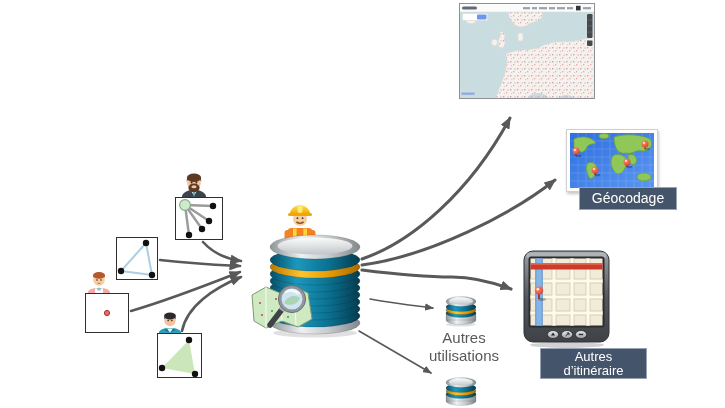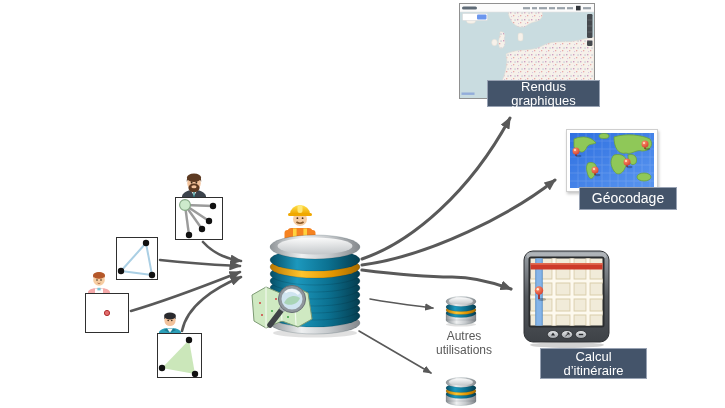--- a/index.html
+++ b/index.html
@@ -272,23 +272,20 @@
       <g stroke="#6a6e73" stroke-width="0.7">
         <line x1="127.5" y1="16" x2="132" y2="16"></line>
           <line x1="127.5" y1="22" x2="132" y2="22"></line>
           <line x1="127.5" y1="28" x2="132" y2="28"></line>
       </g>
       <rect x="127" y="36.5" width="5.5" height="5.5" rx="1.2" fill="#45494e"></rect>
       <rect x="1.5" y="88.5" width="13" height="2.4" fill="#8aa4d8" opacity="0.85"></rect>
     </svg>
   </div>
 
-  <div class="abs labelbox" style="left:487px;top:80px;width:113px;height:27px;padding:1px 10px;">
-    <span>Rendus graphiques</span>
-  </div>
 
   <svg class="abs softshadow" style="left:566px;top:129px" width="92" height="64" viewBox="0 0 92 64">
     <defs>
       <linearGradient id="oceanG" x1="0" y1="0" x2="1" y2="1">
         <stop offset="0" stop-color="#2e6fe0"></stop>
           <stop offset="1" stop-color="#5a96f0"></stop>
       </linearGradient>
       <radialGradient id="pinG" cx="0.35" cy="0.3" r="0.9">
         <stop offset="0" stop-color="#ff9470"></stop>
           <stop offset="1" stop-color="#cf3322"></stop>
@@ -402,37 +399,37 @@
       <ellipse cx="30" cy="84.5" rx="5.6" ry="4" fill="url(#btnG)" stroke="#26282b" stroke-width="0.8"></ellipse>
       <ellipse cx="44" cy="84.5" rx="5.6" ry="4" fill="url(#btnG)" stroke="#26282b" stroke-width="0.8"></ellipse>
       <ellipse cx="58" cy="84.5" rx="5.6" ry="4" fill="url(#btnG)" stroke="#26282b" stroke-width="0.8"></ellipse>
       <path d="M30,82.6 L32,85.4 L28,85.4 Z" fill="#26282b"></path>
       <path d="M42.5,86 L46,83 M46,83 L43.8,83 M46,83 L46,85.2" stroke="#26282b" stroke-width="1" fill="none"></path>
       <line x1="55.8" y1="84.5" x2="60.2" y2="84.5" stroke="#26282b" stroke-width="1.4"></line>
     </g>
   </svg>
 
   <div class="abs labelbox" style="left:540px;top:348px;width:107px;height:31px;padding:1px 6px;">
-    <span>Calcul d’itinéraire</span>
+    <span>Autres d’itinéraire</span>
   </div>
 
   <svg class="abs" style="left:443px;top:293px" width="36" height="34" viewBox="0 0 36 34">
     <ellipse cx="18" cy="31.5" rx="15" ry="2" fill="#000" opacity="0.12"></ellipse>
     <g stroke="rgba(0,30,40,0.3)" stroke-width="0.4">
       <ellipse cx="18" cy="27" rx="15" ry="4.5" fill="url(#silG)"></ellipse>
       <rect x="3" y="20" width="30" height="7" fill="url(#silG)"></rect>
       <ellipse cx="18" cy="20" rx="15" ry="4.5" fill="url(#tealG)"></ellipse>
       <ellipse cx="18" cy="17" rx="15" ry="4.5" fill="url(#orG)"></ellipse>
       <ellipse cx="18" cy="14" rx="15" ry="4.5" fill="url(#tealG)"></ellipse>
       <ellipse cx="18" cy="8.5" rx="15" ry="5" fill="url(#silG)"></ellipse>
     </g>
     <ellipse cx="18" cy="8" rx="12" ry="3.6" fill="url(#capSheen)" opacity="0.95"></ellipse>
   </svg>
 
-  <div class="abs caption" style="left:423px;top:329px;width:82px;font-size:12px;line-height:1.18;">Autres utilisations</div>
+  <div class="abs caption" style="left:423px;top:329px;width:82px;font-size:15px;line-height:1.18;">Autres utilisations</div>
 
   <svg class="abs" style="left:443px;top:373px" width="36" height="35" viewBox="0 0 36 35">
     <g stroke="rgba(0,30,40,0.3)" stroke-width="0.4">
       <ellipse cx="18" cy="28" rx="15" ry="4.5" fill="url(#silG)"></ellipse>
       <rect x="3" y="21" width="30" height="7" fill="url(#silG)"></rect>
       <ellipse cx="18" cy="21" rx="15" ry="4.5" fill="url(#tealG)"></ellipse>
       <ellipse cx="18" cy="18" rx="15" ry="4.5" fill="url(#orG)"></ellipse>
       <ellipse cx="18" cy="15" rx="15" ry="4.5" fill="url(#tealG)"></ellipse>
       <ellipse cx="18" cy="9.5" rx="15" ry="5" fill="url(#silG)"></ellipse>
     </g>

